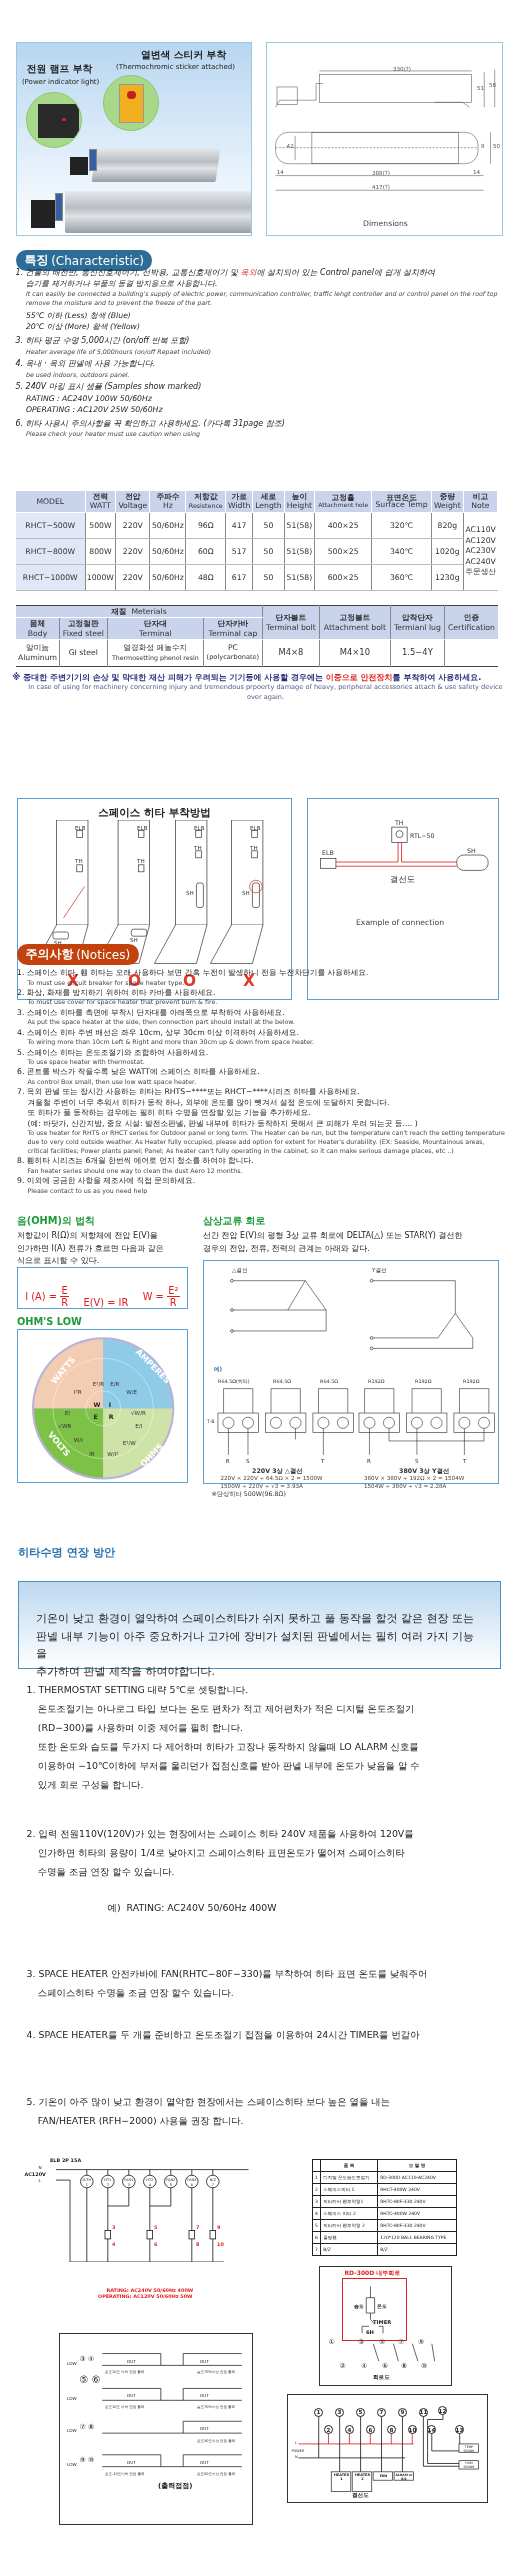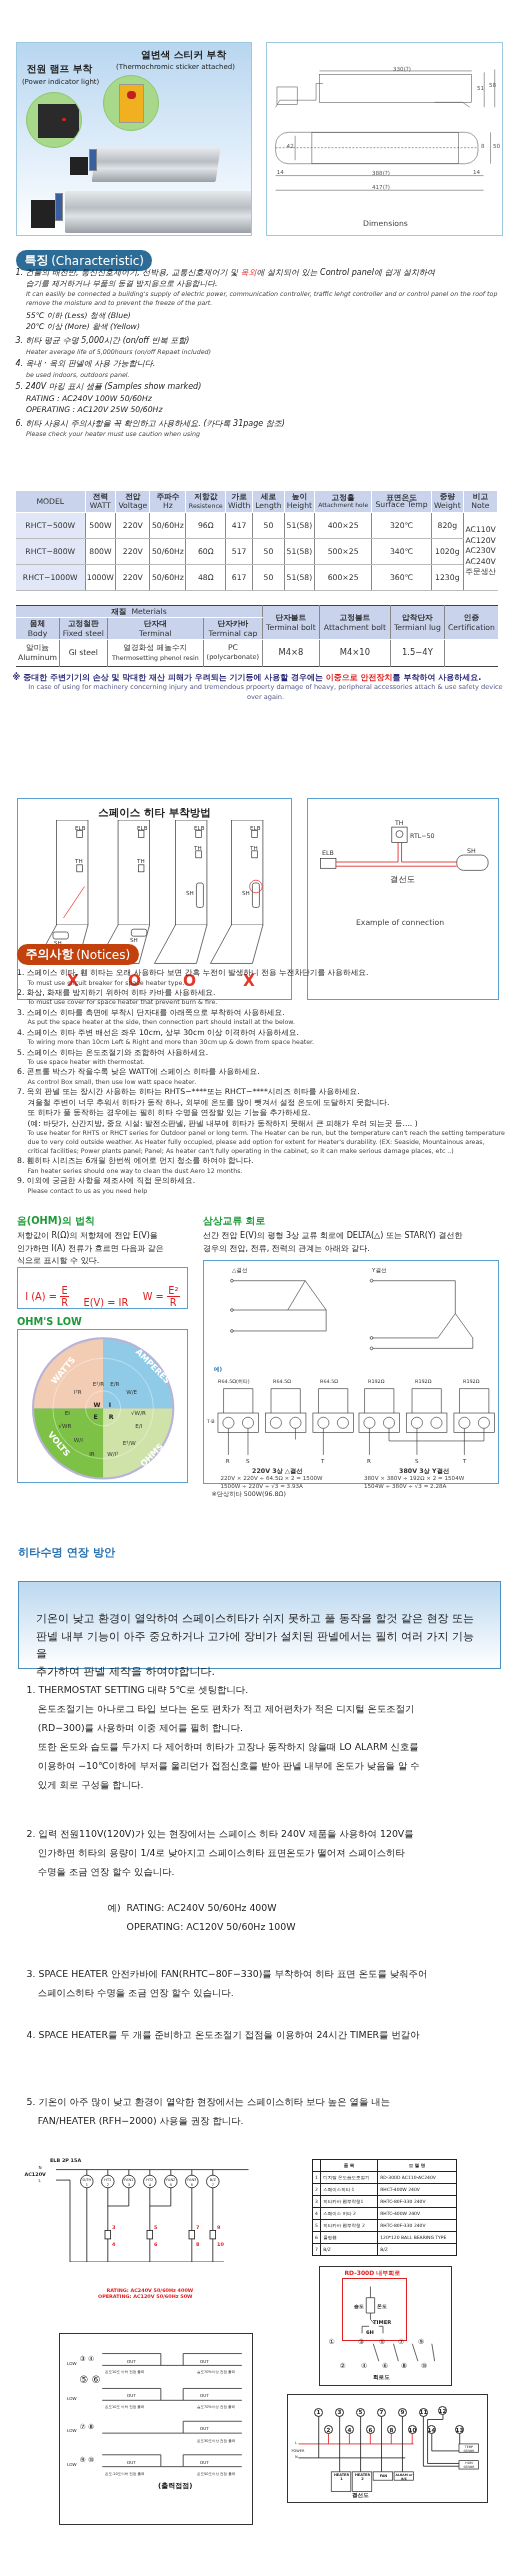--- a/index.html
+++ b/index.html
@@ -533,21 +533,20 @@
     <div class="cont">(RD−300)를 사용하며 이중 제어를 필히 합니다.</div>
     <div class="cont">또한 온도와 습도를 두가지 다 제어하며 히타가 고장나 동작하지 않을때 LO ALARM 신호를</div>
     <div class="cont">이용하여 −10℃이하에 부저를 울리던가 접점신호를 받아 판넬 내부에 온도가 낮음을 알 수</div>
     <div class="cont">있게 회로 구성을 합니다.</div>
   </div>
   <div class="life-item" style="top:144px">
     <div>2. 입력 전원110V(120V)가 있는 현장에서는 스페이스 히타 240V 제품을 사용하여 120V를</div>
     <div class="cont">인가하면 히타의 용량이 1/4로 낮아지고 스페이스히타 표면온도가 떨어져 스페이스히타</div>
     <div class="cont">수명을 조금 연장 할수 있습니다.</div>
     <div class="example" style="margin-top:17px"><span>예)</span>&nbsp; <span>RATING: AC240V 50/60Hz 400W</span></div>
-    <div style="padding-left:100px">OPERATING: AC120V 50/60Hz 100W</div>
   </div>
   <div class="life-item" style="top:284px">
     <div>3. SPACE HEATER 안전카바에 FAN(RHTC−80F−330)를  부착하여 히타 표면 온도를 낮춰주어</div>
     <div class="cont">스페이스히타 수명을 조금 연장 할수 있습니다.</div>
   </div>
   <div class="life-item" style="top:345px">
     <div>4. SPACE HEATER를 두 개를 준비하고 온도조절기 접점을 이용하여 24시간 TIMER를 번갈아</div>
   </div>
   <div class="life-item" style="top:412px">
     <div>5. 기온이 아주 많이 낮고 환경이 열악한 현장에서는 스페이스히타 보다 높은 열을 내는</div>

